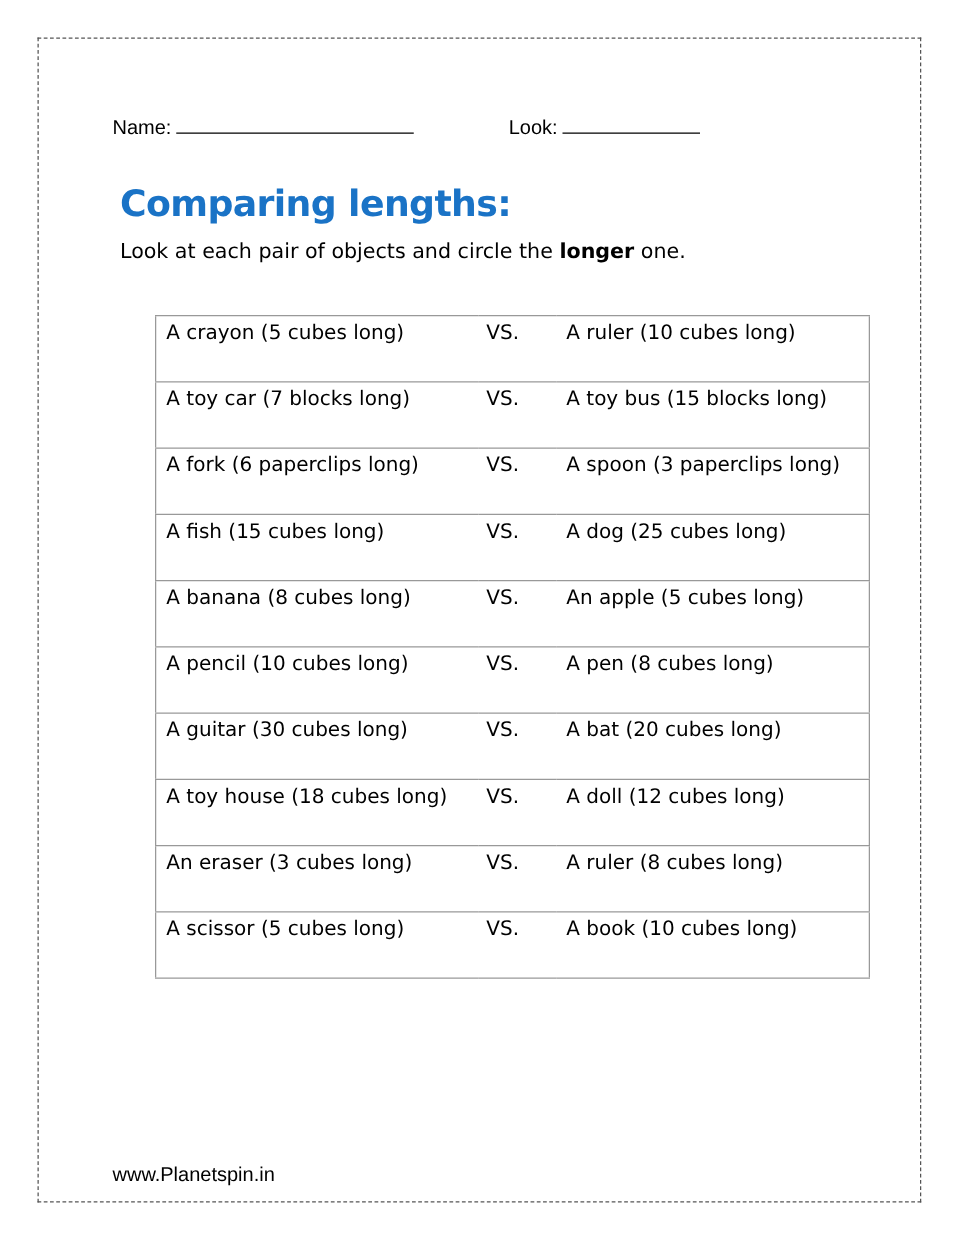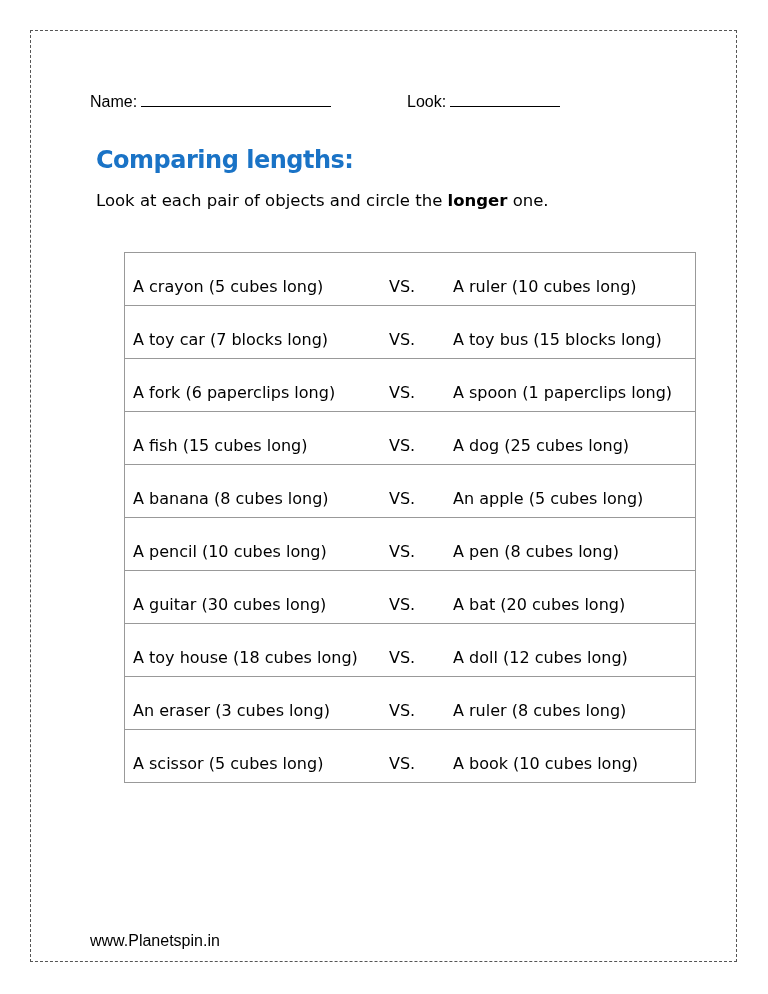--- a/index.html
+++ b/index.html
@@ -1,25 +1,25 @@
 <!DOCTYPE html>
 <html><head>
 <meta charset="utf-8">
 <style>
   html,body{margin:0;padding:0;background:#fff;}
   body{width:768px;height:994px;position:relative;overflow:hidden;font-family:"DejaVu Sans",sans-serif;color:#000;}
   .frame{position:absolute;left:30px;top:30px;width:707px;height:932px;border:1px dashed #555;box-sizing:border-box;}
   .hdr{position:absolute;top:92px;font-family:"Liberation Sans",sans-serif;font-size:16px;text-align:center;}
   .hdr .line{display:inline-block;border-bottom:1px solid #000;vertical-align:baseline;height:14px;margin-left:4px;}
-  .title{position:absolute;left:96px;top:146px;font-family:"DejaVu Sans",sans-serif;font-weight:bold;font-size:24px;color:#1a73c6;letter-spacing:-0.5px;}
+  .title{position:absolute;left:96px;top:146px;font-family:"DejaVu Sans",sans-serif;font-weight:bold;font-size:29px;color:#1a73c6;letter-spacing:-0.5px;}
   .instr{position:absolute;left:96px;top:191px;font-size:16.5px;}
   .instr b{font-weight:bold;}
   table{position:absolute;left:124px;top:252px;width:572px;border-collapse:collapse;border-left:1px solid #999;border-right:1px solid #999;font-size:16px;}
   tr{height:53px;border-top:1px solid #999;border-bottom:1px solid #999;}
-  td{vertical-align:top;padding:24px 0 0 8px;white-space:nowrap;}
+  td{vertical-align:top;padding:3px 0 0 8px;white-space:nowrap;}
   td.vs{width:56px;padding-left:6px;}
   td.left{width:250px;}
   .footer{position:absolute;left:90px;top:932px;font-family:"Liberation Sans",sans-serif;font-size:16px;}
 </style>
 </head>
 <body>
 
 <div class="frame"></div>
 
 <div class="hdr" style="left:90px;">
@@ -41,21 +41,21 @@
         <td>A ruler (10 cubes long)</td>
       </tr>
       <tr>
         <td class="left">A toy car (7 blocks long)</td>
         <td class="vs">VS.</td>
         <td>A toy bus (15 blocks long)</td>
       </tr>
       <tr>
         <td class="left">A fork (6 paperclips long)</td>
         <td class="vs">VS.</td>
-        <td>A spoon (1 paperclips long)</td>
+        <td>A spoon (3 paperclips long)</td>
       </tr>
       <tr>
         <td class="left">A fish (15 cubes long)</td>
         <td class="vs">VS.</td>
         <td>A dog (25 cubes long)</td>
       </tr>
       <tr>
         <td class="left">A banana (8 cubes long)</td>
         <td class="vs">VS.</td>
         <td>An apple (5 cubes long)</td>

